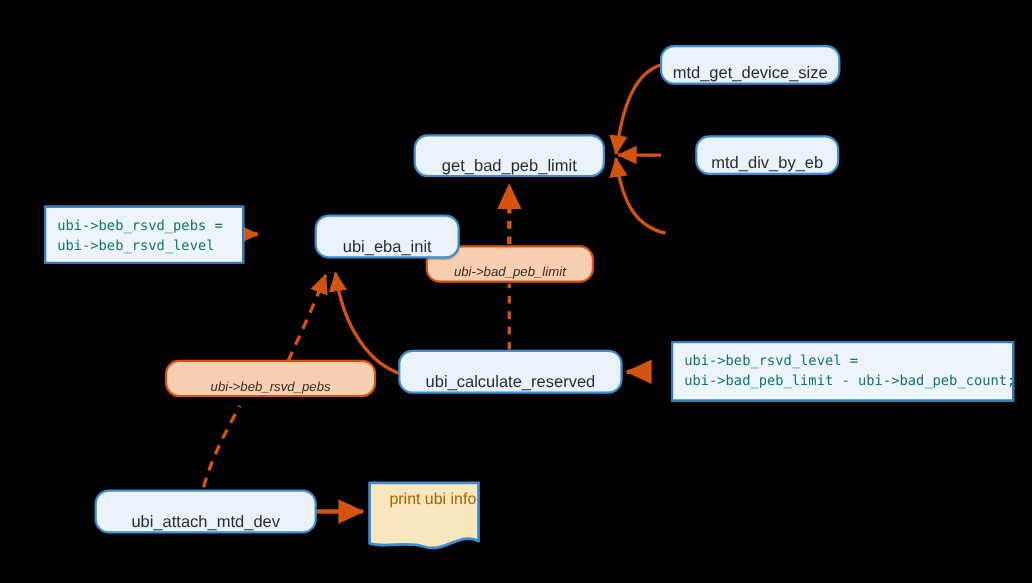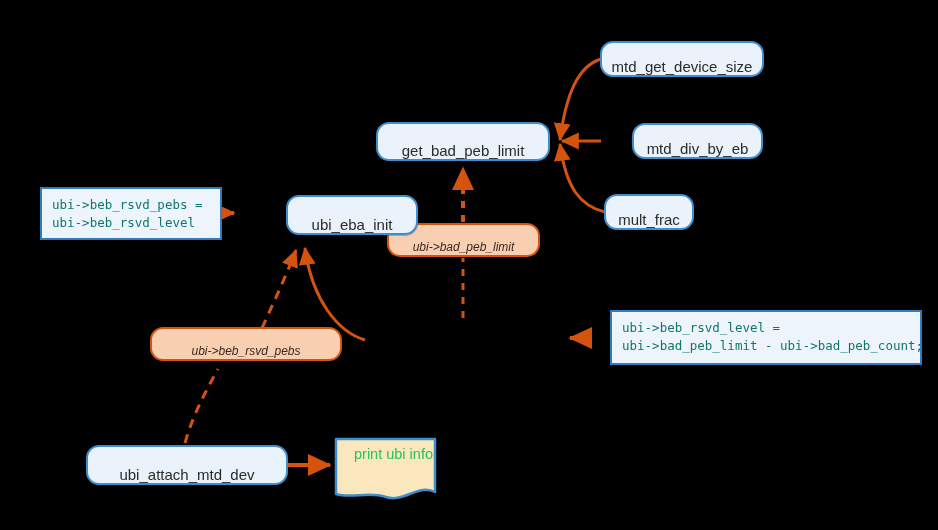--- a/index.html
+++ b/index.html
@@ -80,21 +80,21 @@
     width: 103px;
     height: 66px;
   }
   .docnote .doc-label {
     position: absolute;
     left: 0;
     top: 9px;
     width: 119px;
     text-align: center;
     font-size: 14.5px;
-    color: #22c55e;
+    color: #a16207;
     z-index: 2;
   }
   .docnote svg {
     position: absolute;
     left: 0;
     top: 0;
   }
 </style>
 </head>
 <body>
@@ -132,36 +132,36 @@
   </svg>
 
   <div class="node fn" style="left:600px; top:41px; width:164px; height:36px;">
     <span>mtd_get_device_size</span>
   </div>
 
   <div class="node fn" style="left:632px; top:123px; width:131px; height:36px;">
     <span>mtd_div_by_eb</span>
   </div>
 
-  <div class="node fn" style="left:604px; top:194px; width:90px; height:36px;">
-    <span>mult_frac</span>
-  </div>
 
   <div class="node fn" style="left:376px; top:122px; width:174px; height:39px;">
     <span>get_bad_peb_limit</span>
   </div>
 
   <div class="node var" style="left:387px; top:223px; width:153px; height:34px;">
     <span>ubi-&gt;bad_peb_limit</span>
   </div>
 
   <div class="node fn" style="left:238px; top:195px; width:132px; height:40px;margin-left:48px;">
     <span>ubi_eba_init</span>
   </div>
 
+  <div class="node fn" style="left:362px; top:318px; width:204px; height:40px;">
+    <span>ubi_calculate_reserved</span>
+  </div>
 
   <div class="node var" style="left:150px; top:327px; width:192px; height:34px;">
     <span>ubi-&gt;beb_rsvd_pebs</span>
   </div>
 
   <div class="node fn" style="left:86px; top:445px; width:202px; height:40px;">
     <span>ubi_attach_mtd_dev</span>
   </div>
 
   <div class="docnote" style="left:334px; top:437px;">

